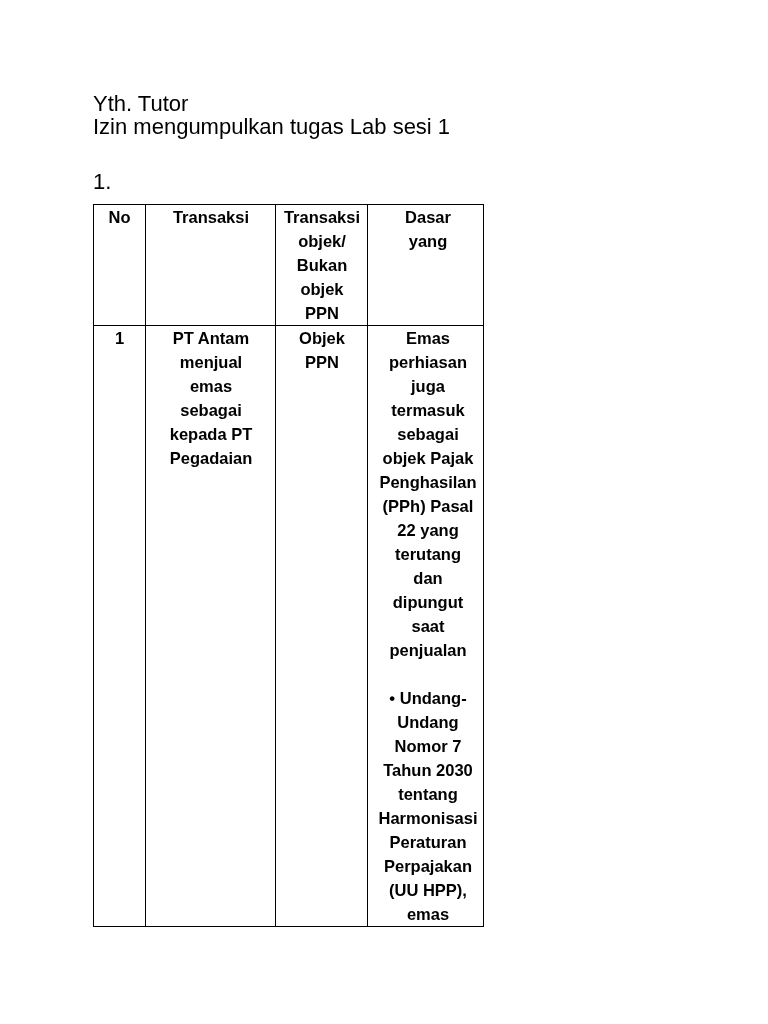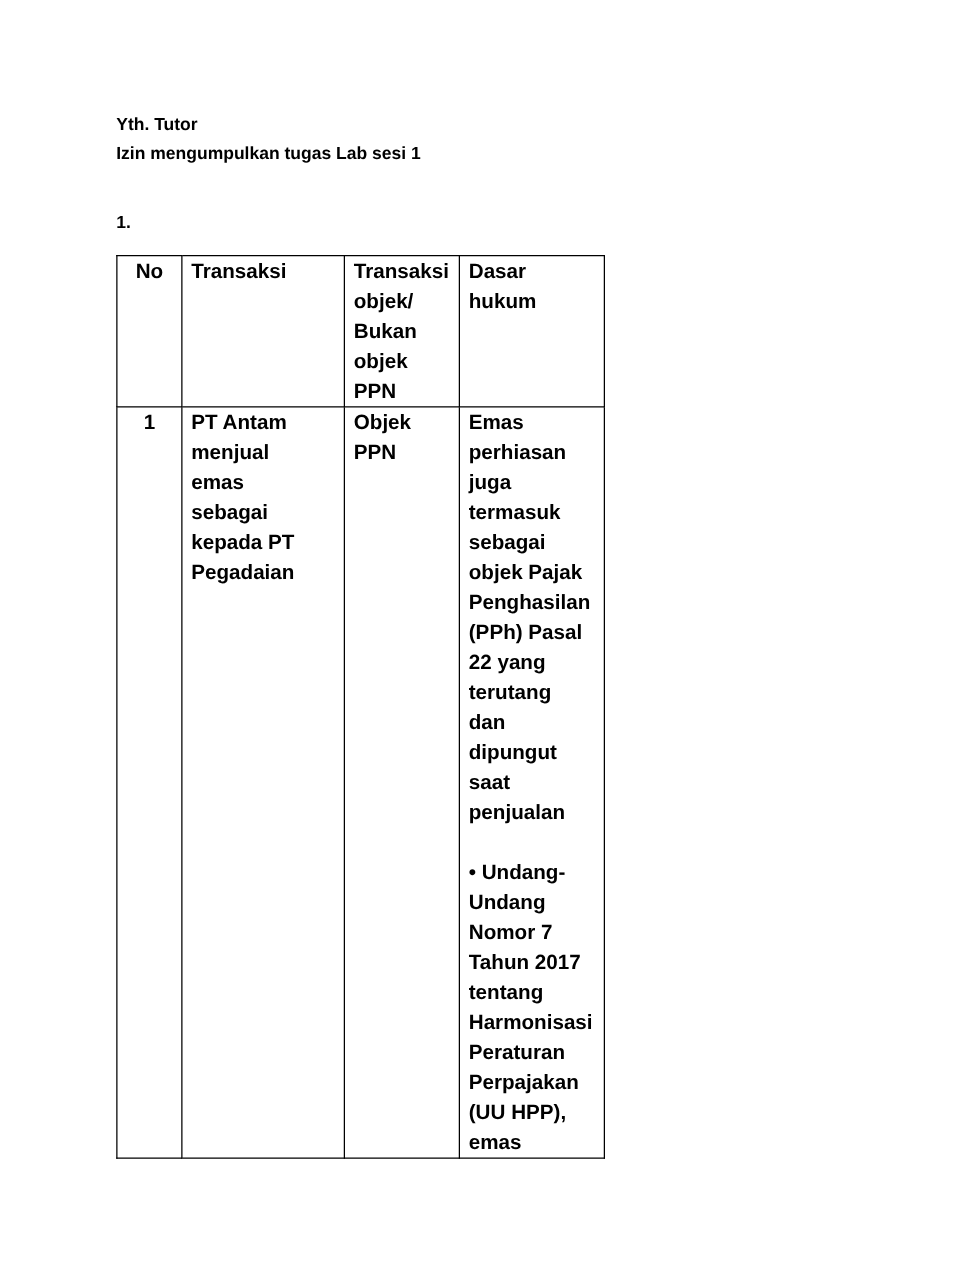--- a/index.html
+++ b/index.html
@@ -1,24 +1,24 @@
 <!DOCTYPE html>
 <html><head>
 <meta charset="utf-8">
 <style>
   html, body { margin: 0; padding: 0; background: #ffffff; }
   body { width: 768px; height: 1024px; position: relative; overflow: hidden;
          font-family: "Liberation Sans", "DejaVu Sans", sans-serif; color: #000; }
-  .para { position: absolute; left: 93px; font-weight: bold; font-size: 14px; margin: 0; }
+  .para { position: absolute; left: 93px; font-weight: normal; font-size: 22px; margin: 0; }
   #p1 { top: 91px; }
   #p2 { top: 114px; }
   #p3 { top: 169px; }
   table { position: absolute; left: 93px; top: 204px; border-collapse: collapse;
           font-weight: bold; font-size: 16.5px; line-height: 24px; }
-  td { border: 1px solid #000; vertical-align: top; padding: 0 6px 0 7px; }
+  td { border: 1px solid #000; vertical-align: top; padding: 0 6px 0 7px; text-align: center; }
   td.no { width: 39px; text-align: center; padding: 0 6px; }
   td.c2 { width: 116px; }
   td.c3 { width: 78px; }
   td.c4 { width: 106px; padding-right: 2px; }
   tr.header td { height: 118px; }
   tr.row td { height: 593px; }
   .cell-text { white-space: pre-line; display: block; }
   .gap { display: block; height: 24px; }
 </style>
 </head>
@@ -39,21 +39,21 @@
         </td>
     <td class="c3">
           <span class="cell-text">Transaksi
 objek/
 Bukan
 objek
 PPN</span>
         </td>
     <td class="c4">
           <span class="cell-text">Dasar
-hukum</span>
+yang</span>
         </td>
   </tr>
   <tr class="row">
     <td class="no">
           <span class="cell-text">1</span>
         </td>
     <td class="c2">
           <span class="cell-text">PT Antam
 menjual
 emas
@@ -77,21 +77,21 @@
 22 yang
 terutang
 dan
 dipungut
 saat
 penjualan</span>
       <span class="gap"></span>
       <span class="cell-text">• Undang-
 Undang
 Nomor 7
-Tahun 2017
+Tahun 2030
 tentang
 Harmonisasi
 Peraturan
 Perpajakan
 (UU HPP),
 emas</span>
     </td>
   </tr>
 </tbody>
   </table>

